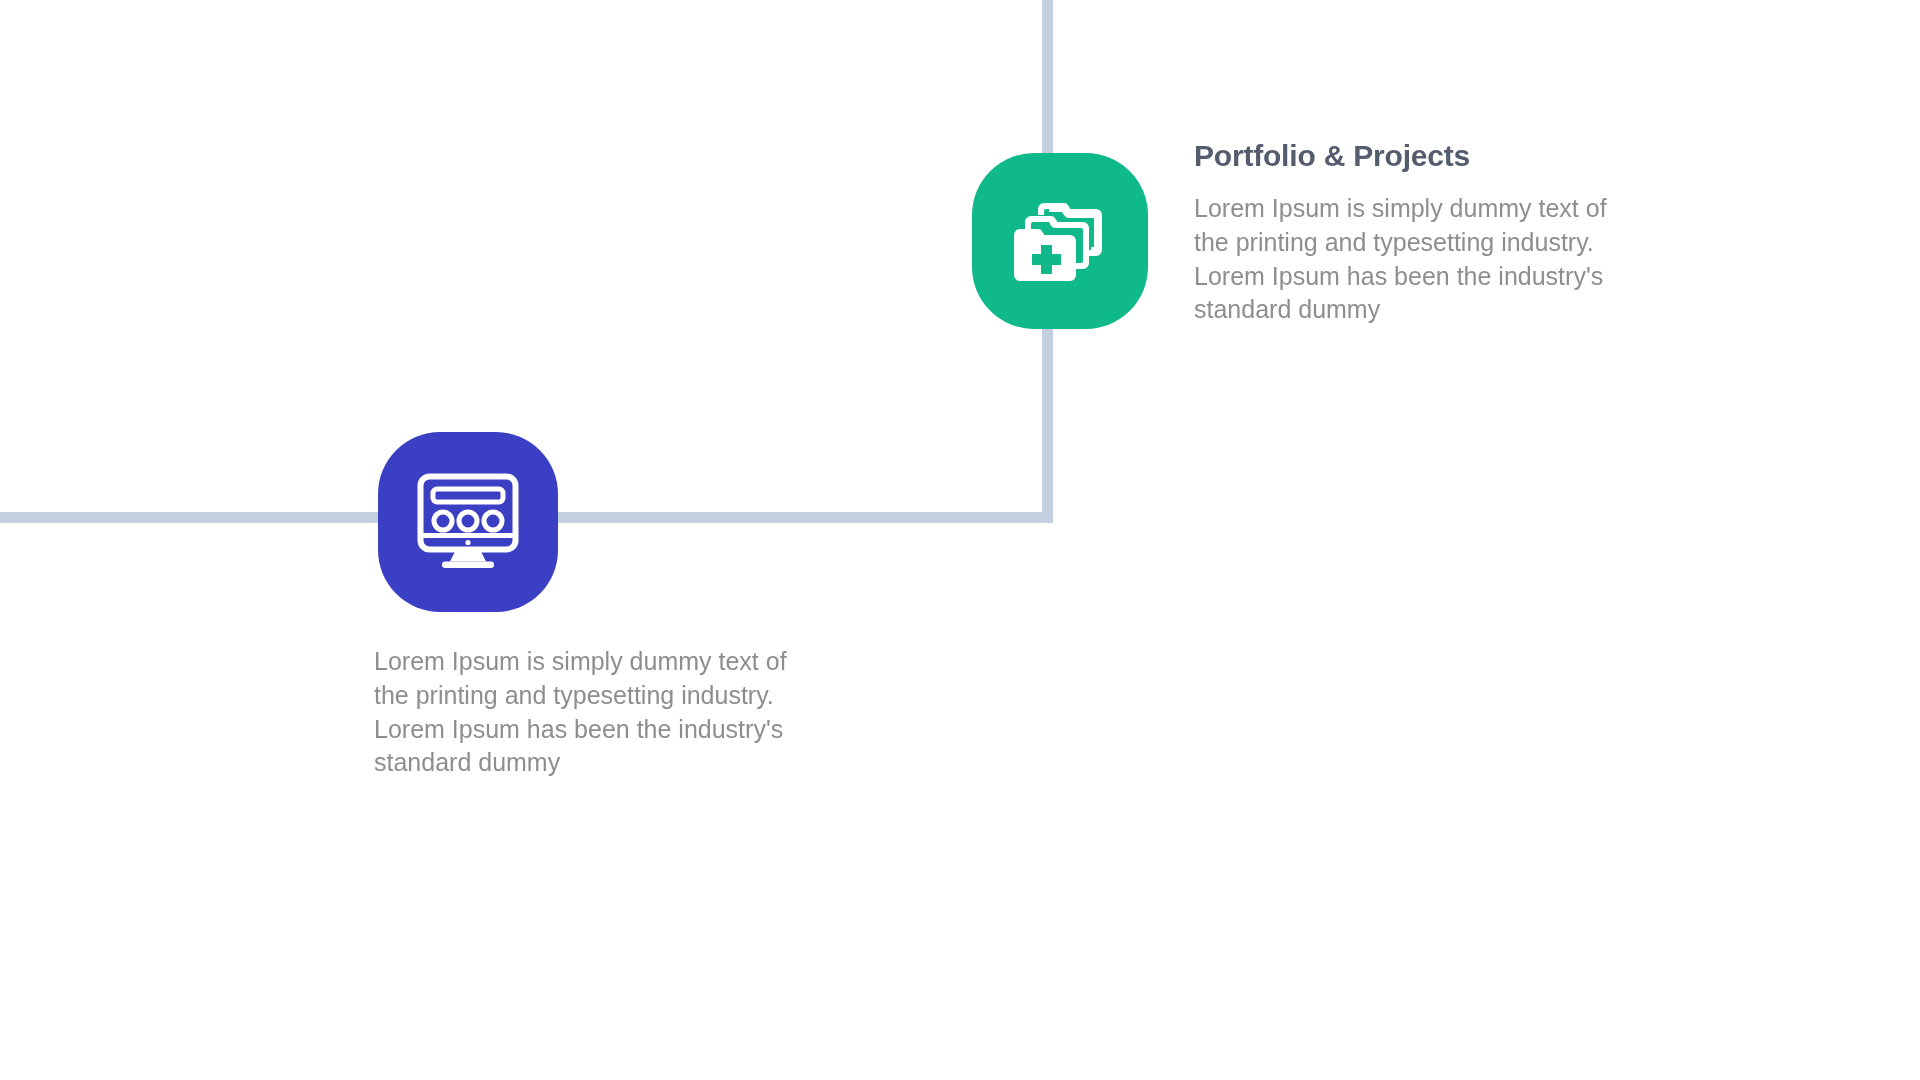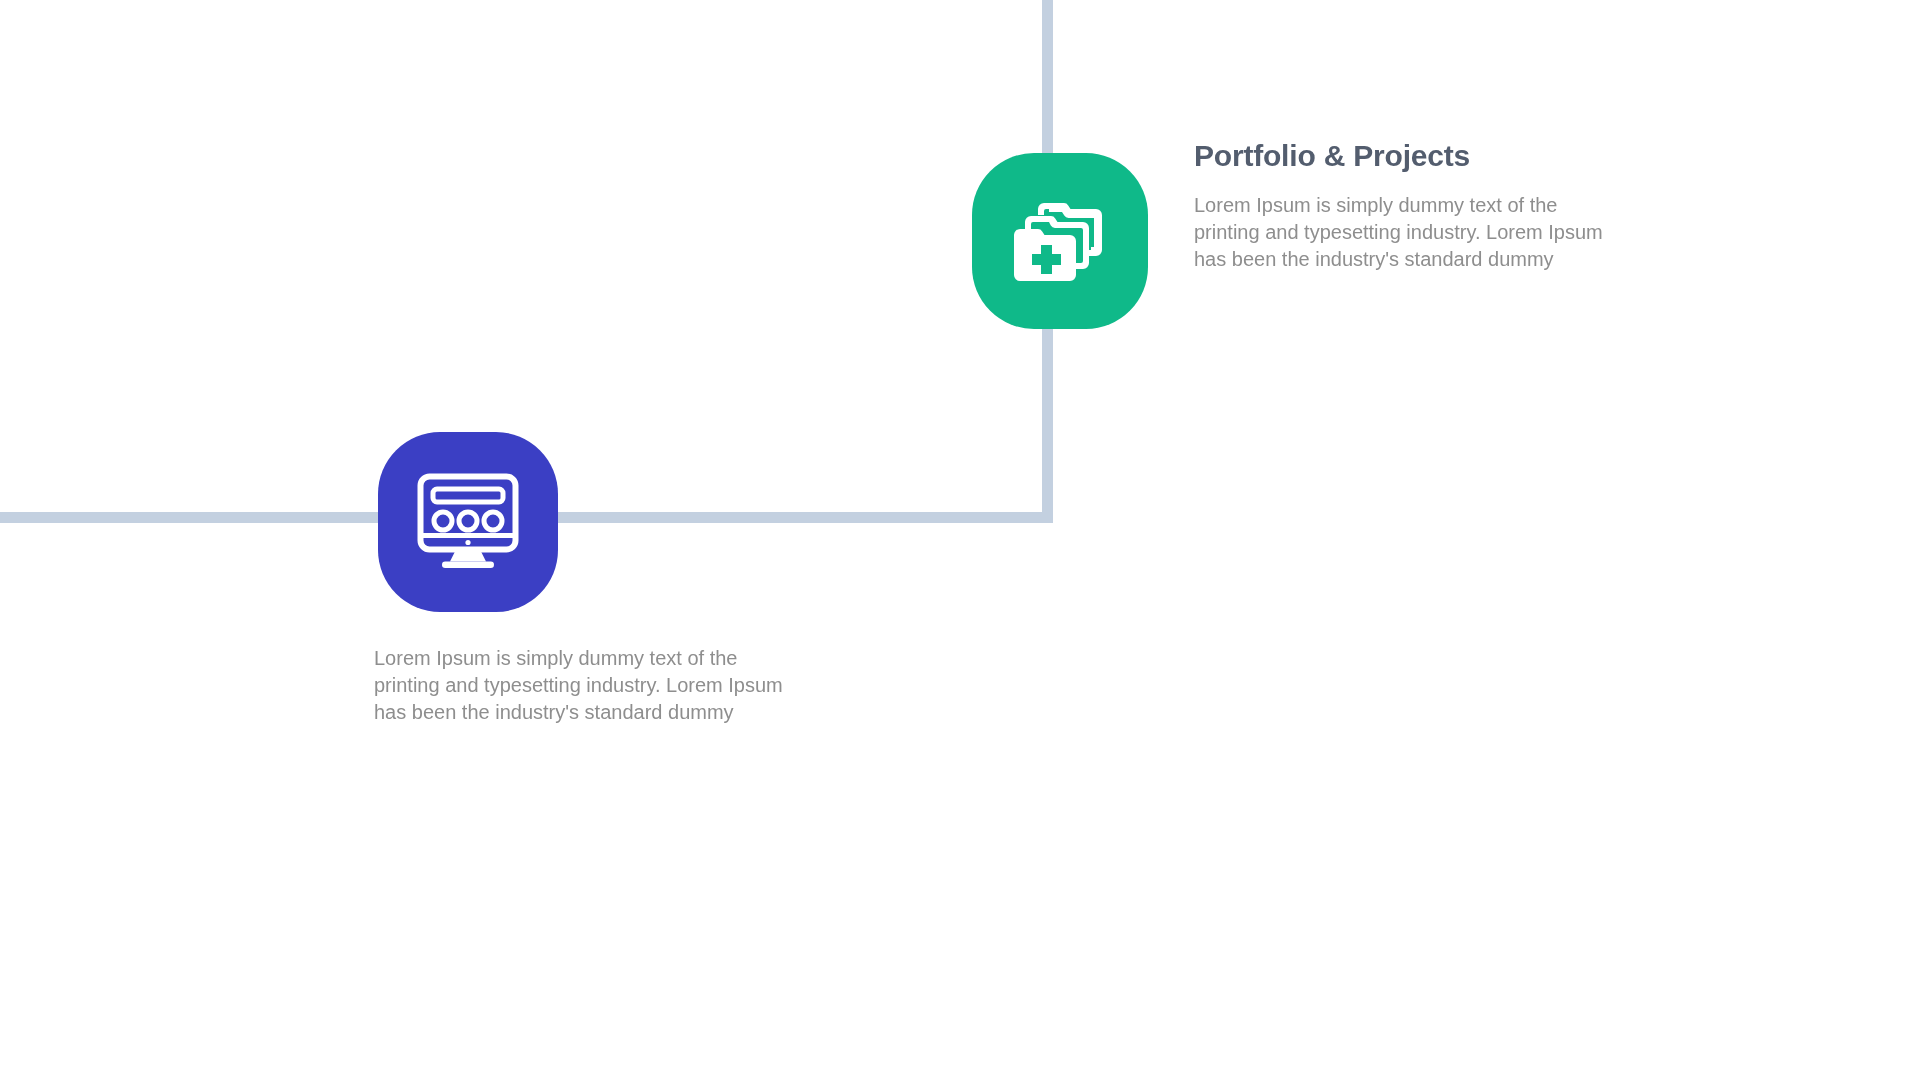--- a/index.html
+++ b/index.html
@@ -79,21 +79,21 @@
   .card-title {
     font-size: 30px;
     font-weight: bold;
     color: #535d6e;
     letter-spacing: -0.2px;
     margin: 0 0 18px 0;
     line-height: 1.2;
     white-space: nowrap;
   }
   .card-body {
-    font-size: 20px;
+    font-size: 25px;
     color: #8e8e8e;
     line-height: 1.35;
     margin: 0;
     font-weight: normal;
   }
 </style>
 </head>
 <body>
 
 <div id="slide">

